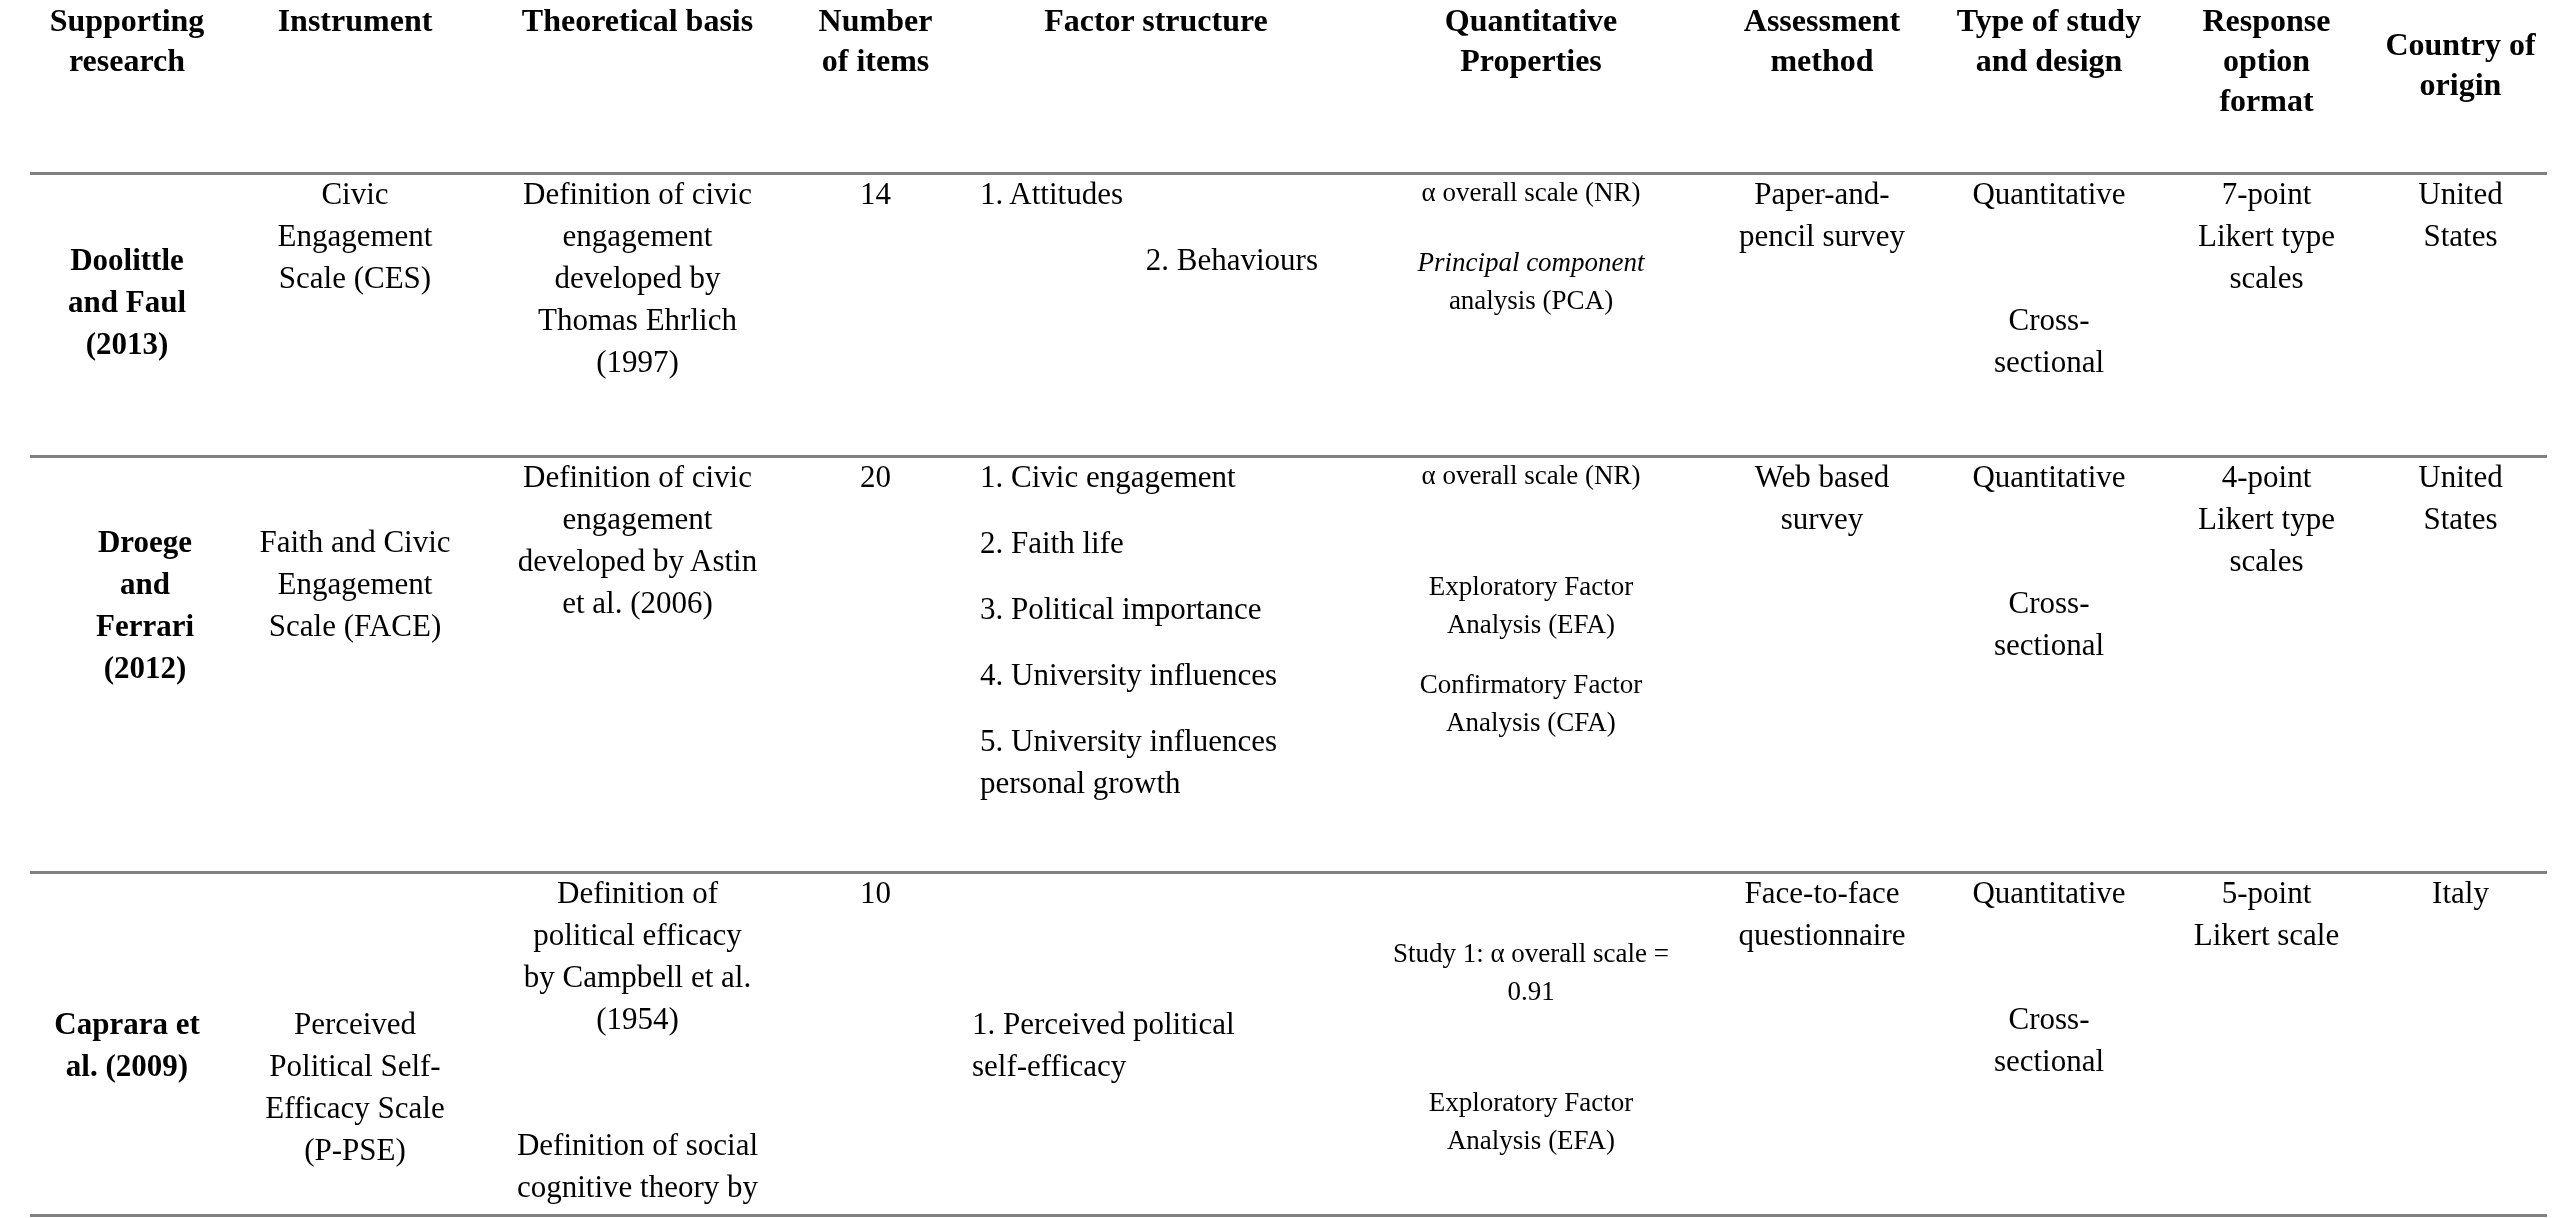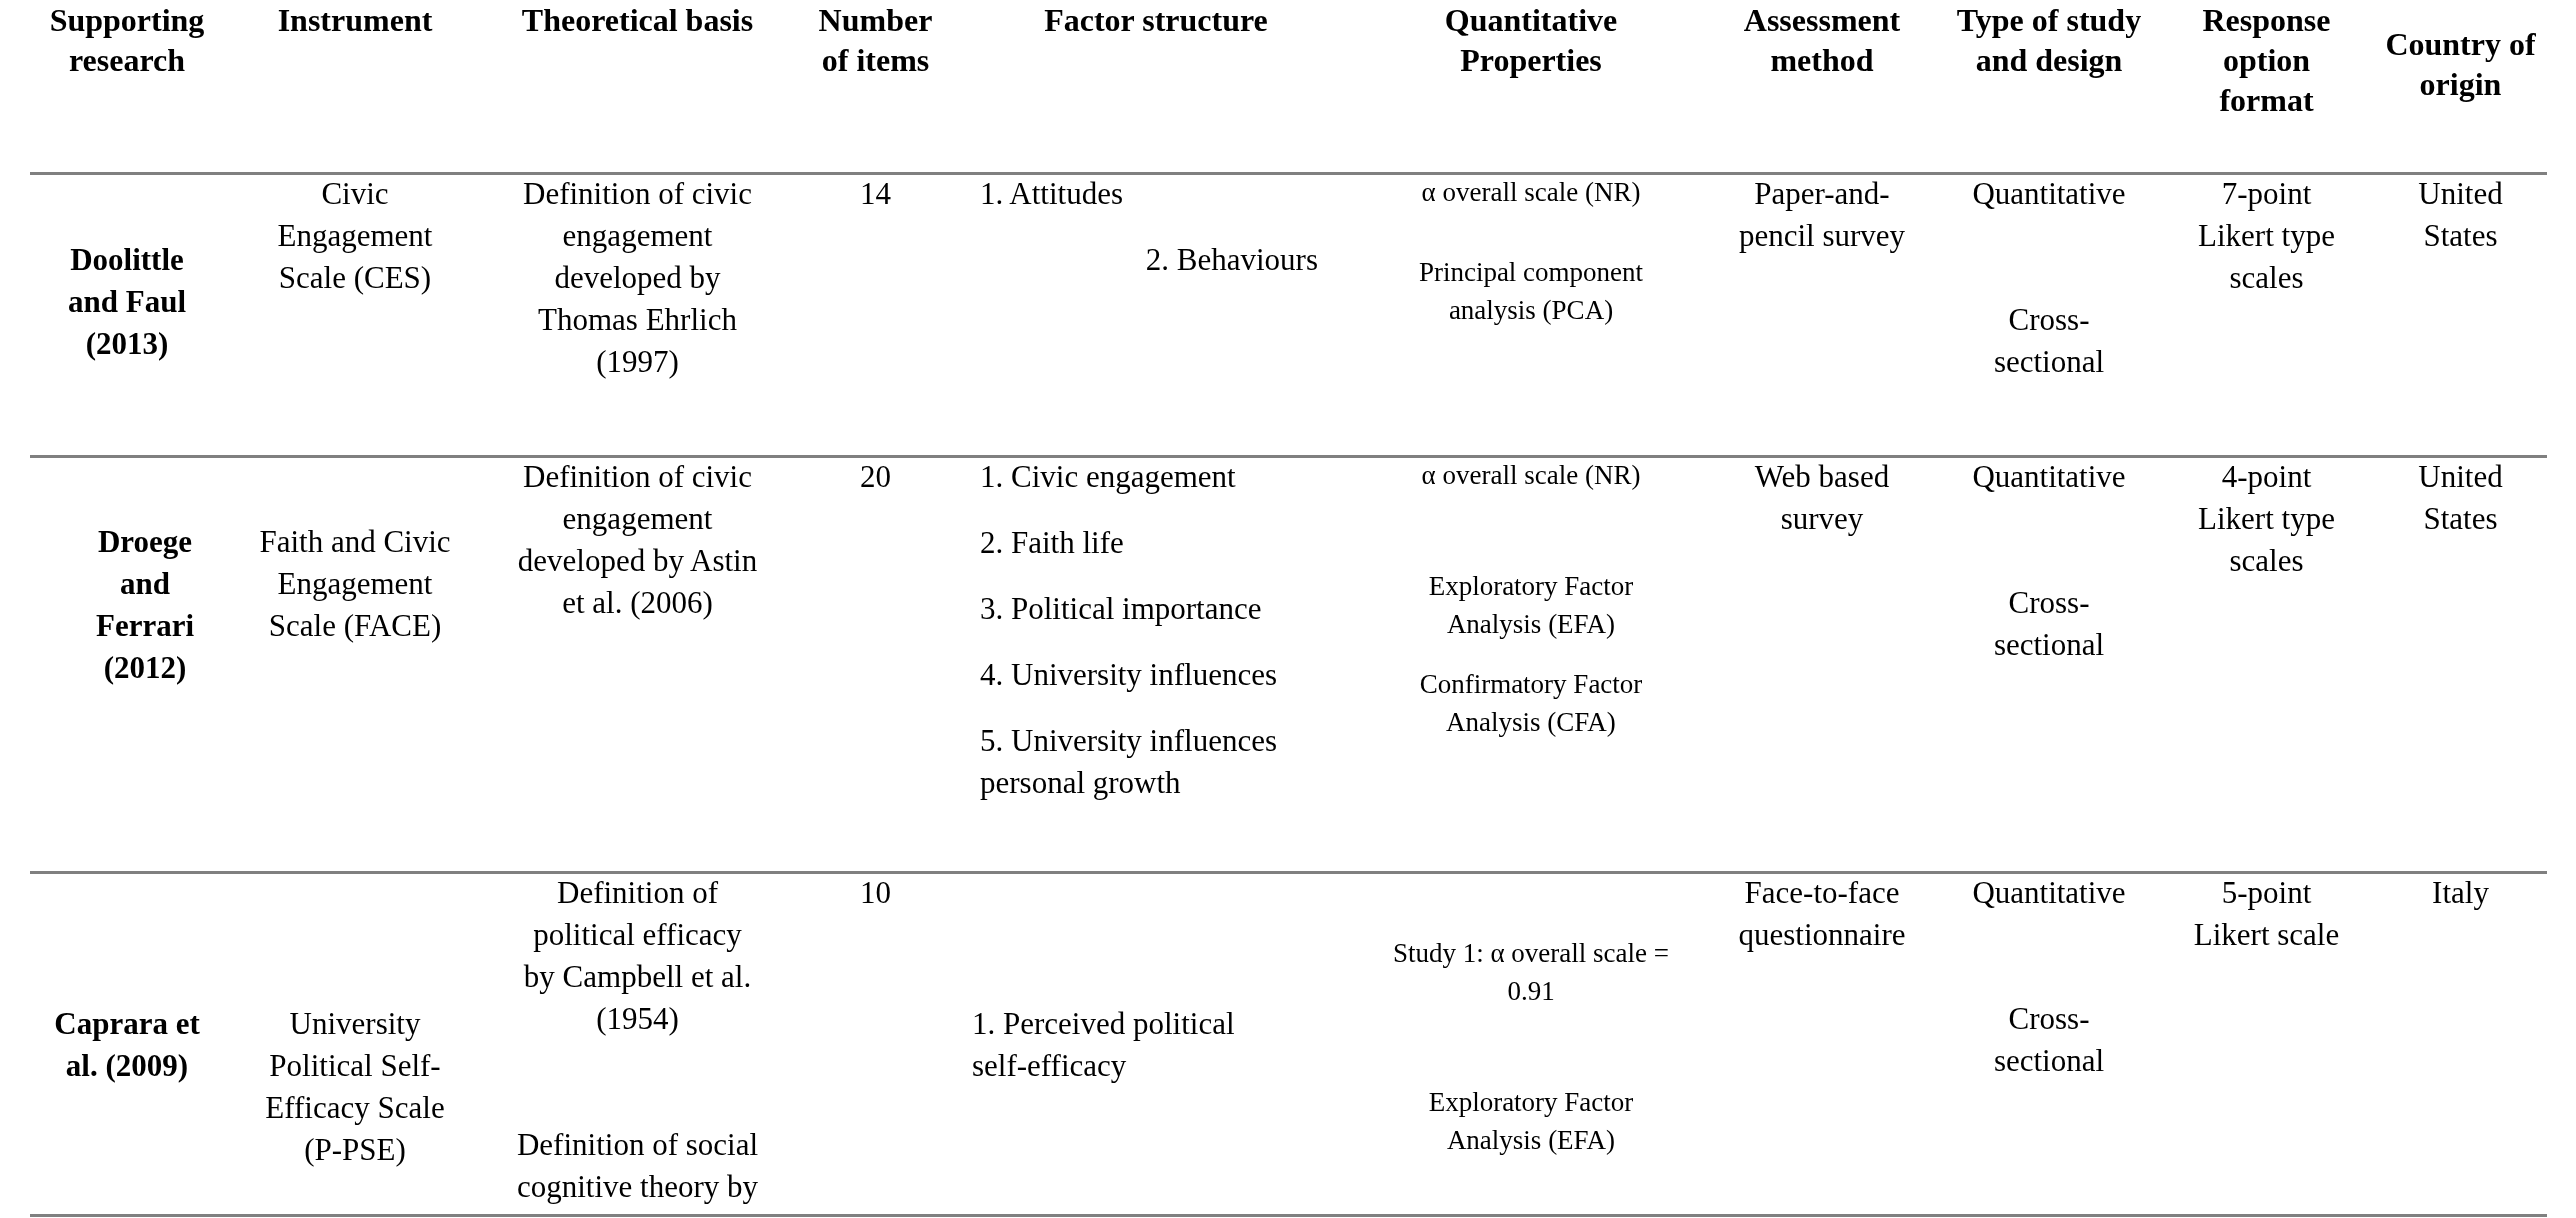--- a/index.html
+++ b/index.html
@@ -76,21 +76,21 @@
     <span class="line">Thomas Ehrlich</span>
     <span class="line">(1997)</span>
   </div>
   <div class="cell" style="left:802px;width:147px;top:173px;">14</div>
   <div class="cell left" style="left:980px;width:338px;top:173px;">
     <span class="line">1. Attitudes</span>
     <span class="line" style="margin-top:24px;text-align:right;">2. Behaviours</span>
   </div>
   <div class="cell small" style="left:1377px;width:308px;top:173px;">
     <span class="line">α  overall scale (NR)</span>
-    <span class="line" style="margin-top:42px;">Principal component</span>
+    <span class="line" style="margin-top:32px;font-style:italic;">Principal component</span>
     <span class="line">analysis (PCA)</span>
   </div>
   <div class="cell" style="left:1712px;width:220px;top:173px;">
     <span class="line">Paper-and-</span>
     <span class="line">pencil survey</span>
   </div>
   <div class="cell" style="left:1939px;width:220px;top:173px;">
     <span class="line">Quantitative</span>
     <span class="line" style="margin-top:84px;">Cross-</span>
     <span class="line">sectional</span>
@@ -159,21 +159,21 @@
     <span class="line">States</span>
   </div>
 
   <div class="hline" style="top:871px;"></div>
 
   <div class="cell bold" style="left:44px;width:166px;top:1003px;">
     <span class="line">Caprara et</span>
     <span class="line">al. (2009)</span>
   </div>
   <div class="cell" style="left:245px;width:220px;top:1003px;">
-    <span class="line">University</span>
+    <span class="line">Perceived</span>
     <span class="line">Political Self-</span>
     <span class="line">Efficacy Scale</span>
     <span class="line">(P-PSE)</span>
   </div>
   <div class="cell" style="left:498px;width:279px;top:872px;">
     <span class="line">Definition of</span>
     <span class="line">political efficacy</span>
     <span class="line">by Campbell et al.</span>
     <span class="line">(1954)</span>
     <span class="line" style="margin-top:84px;">Definition of social</span>

